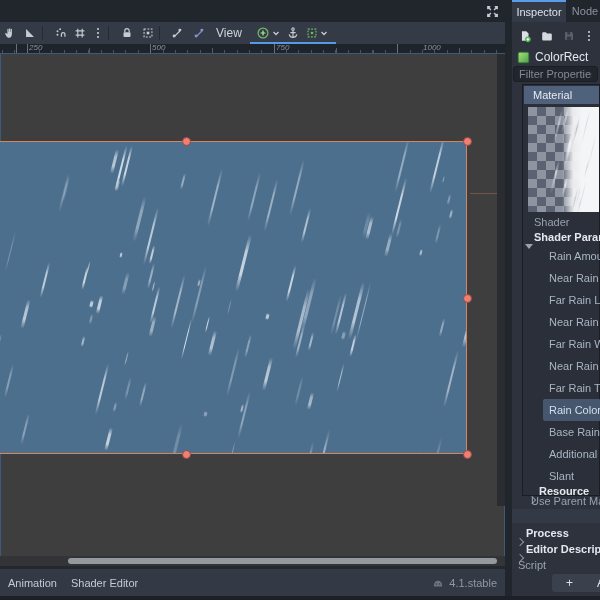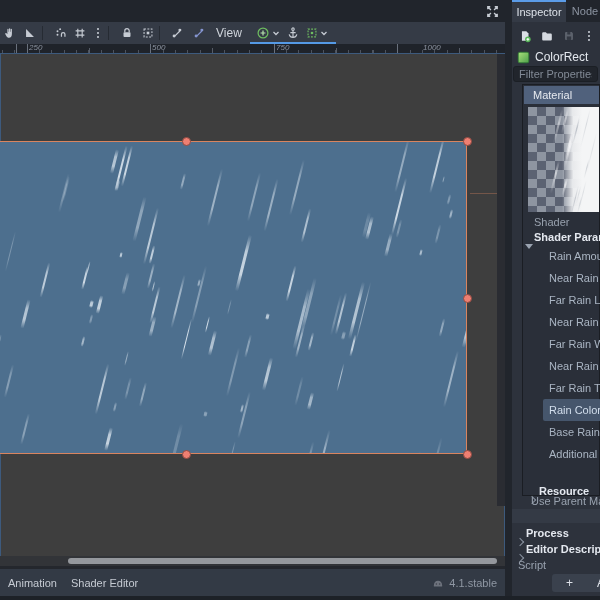--- a/index.html
+++ b/index.html
@@ -401,20 +401,23 @@
         </div>
       <div class="abs paramrow selected" style="top:314px;">
           <span>Rain Color</span>
         </div>
       <div class="abs paramrow" style="top:336px;">
           <span>Base Rain Spe</span>
         </div>
       <div class="abs paramrow" style="top:358px;">
           <span>Additional Rai</span>
         </div>
+      <div class="abs paramrow" style="top:380px;">
+          <span>Slant</span>
+        </div>
 
       <div class="abs" style="left:6px;top:404px;"><span class="chev"></span></div>
       <div class="abs dtext bold" style="left:16px;top:400px;">Resource</div>
     </div>
 
     <div class="abs dtext" style="left:19px;top:473px;color:#99a2af;">Use Parent Mate</div>
     <div class="abs" style="left:0;top:487px;width:88px;height:14px;background:#343a45;"></div>
 
     <div class="abs" style="left:5px;top:509px;"><span class="chev"></span></div>
     <div class="abs dtext bold" style="left:14px;top:505px;text-align:center;">Process</div>

